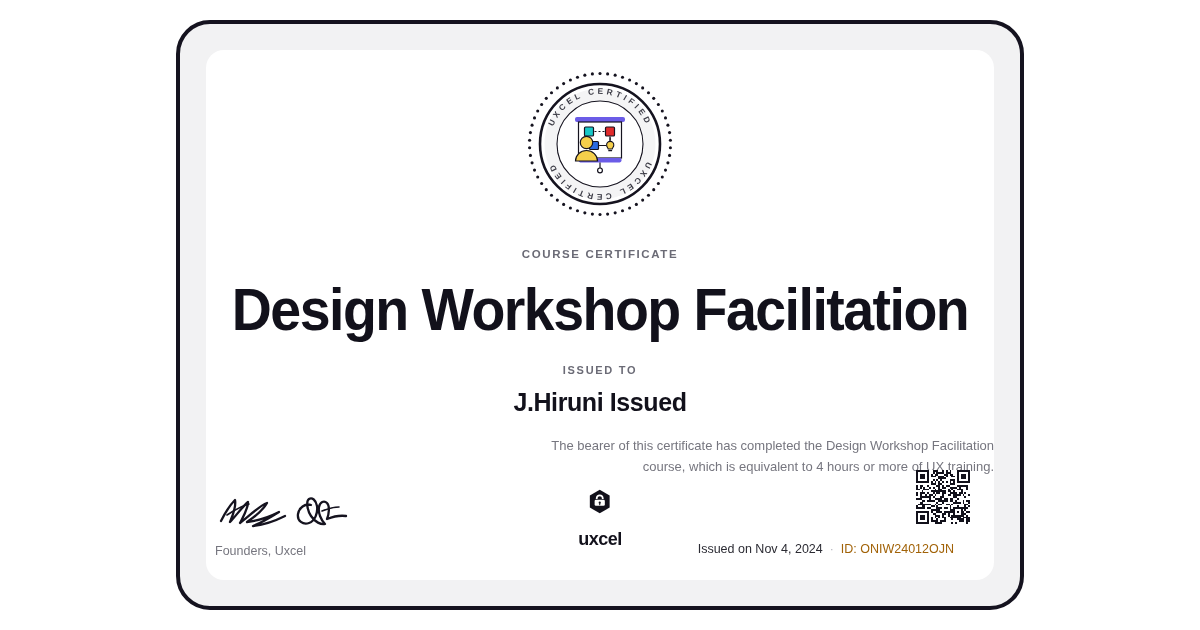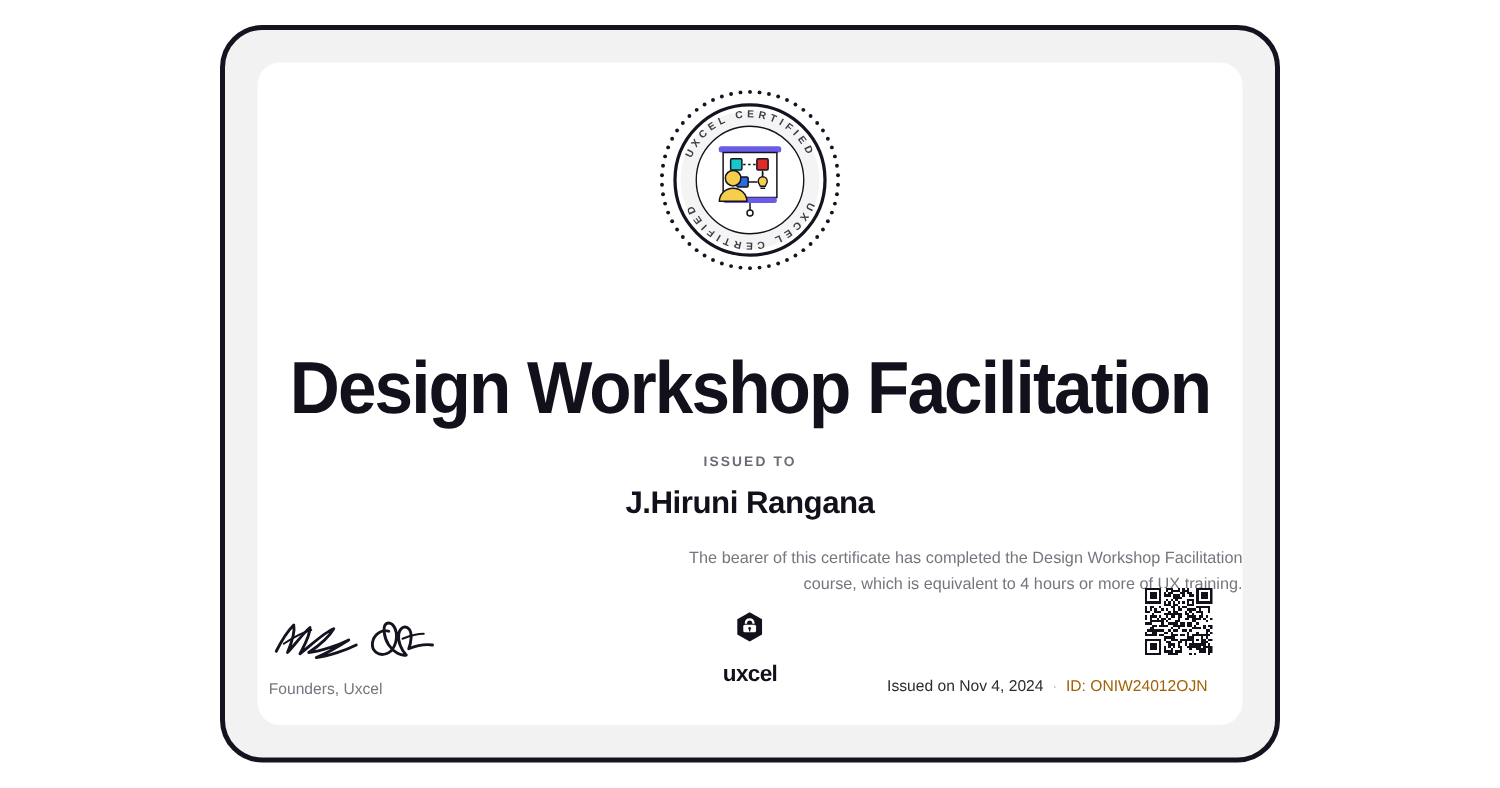--- a/index.html
+++ b/index.html
@@ -145,21 +145,21 @@
   .brand-mark { display: block; width: 23px; height: 25px; }
   .brand-word {
     font-size: 18px;
     font-weight: 700;
     letter-spacing: -0.5px;
     color: #12111b;
   }
 
   .meta-block {
     position: absolute;
-    right: 28px;
+    right: 40px;
     bottom: 24px;
     display: flex;
     align-items: flex-end;
     gap: 7px;
     font-size: 12.5px;
     margin-top: 22px;
   }
   .meta-issued { color: #2b2b33; }
   .meta-dot { color: #b4b4bc; font-size: 12px; }
   .meta-id { color: #a16207; }
@@ -289,26 +289,27 @@
             <line x1="84.3" y1="82.6" x2="88.1" y2="82.6" stroke="#15131f" stroke-width="1.1"></line>
             <line x1="86.2" y1="69.5" x2="86.2" y2="72.4" stroke="#15131f" stroke-width="1"></line>
 
             <circle cx="62.5" cy="74.5" r="6.2" fill="#f5cf4b" stroke="#15131f" stroke-width="1.2"></circle>
 
             <path d="M 51.5,93 a 11,10.5 0 0 1 22,0 z" fill="#f5cf4b" stroke="#15131f" stroke-width="1.2"></path>
           </g>
         </svg>
       </div>
 
+      <div class="kicker">COURSE CERTIFICATE</div>
 
       <h1 class="course-title">Design Workshop Facilitation</h1>
 
       <div class="issued-to-label">ISSUED TO</div>
 
-      <div class="recipient-name">J.Hiruni Rangana</div>
+      <div class="recipient-name">J.Hiruni Issued</div>
 
       <div class="description">
         <span class="line">The bearer of this certificate has completed the Design Workshop Facilitation</span>
         <span class="line">course, which is equivalent to 4 hours or more of UX training.</span>
       </div>
 
       <div class="footer">
 
         <div class="sig-block">
           <svg class="sig-svg" viewBox="0 0 165 46">

